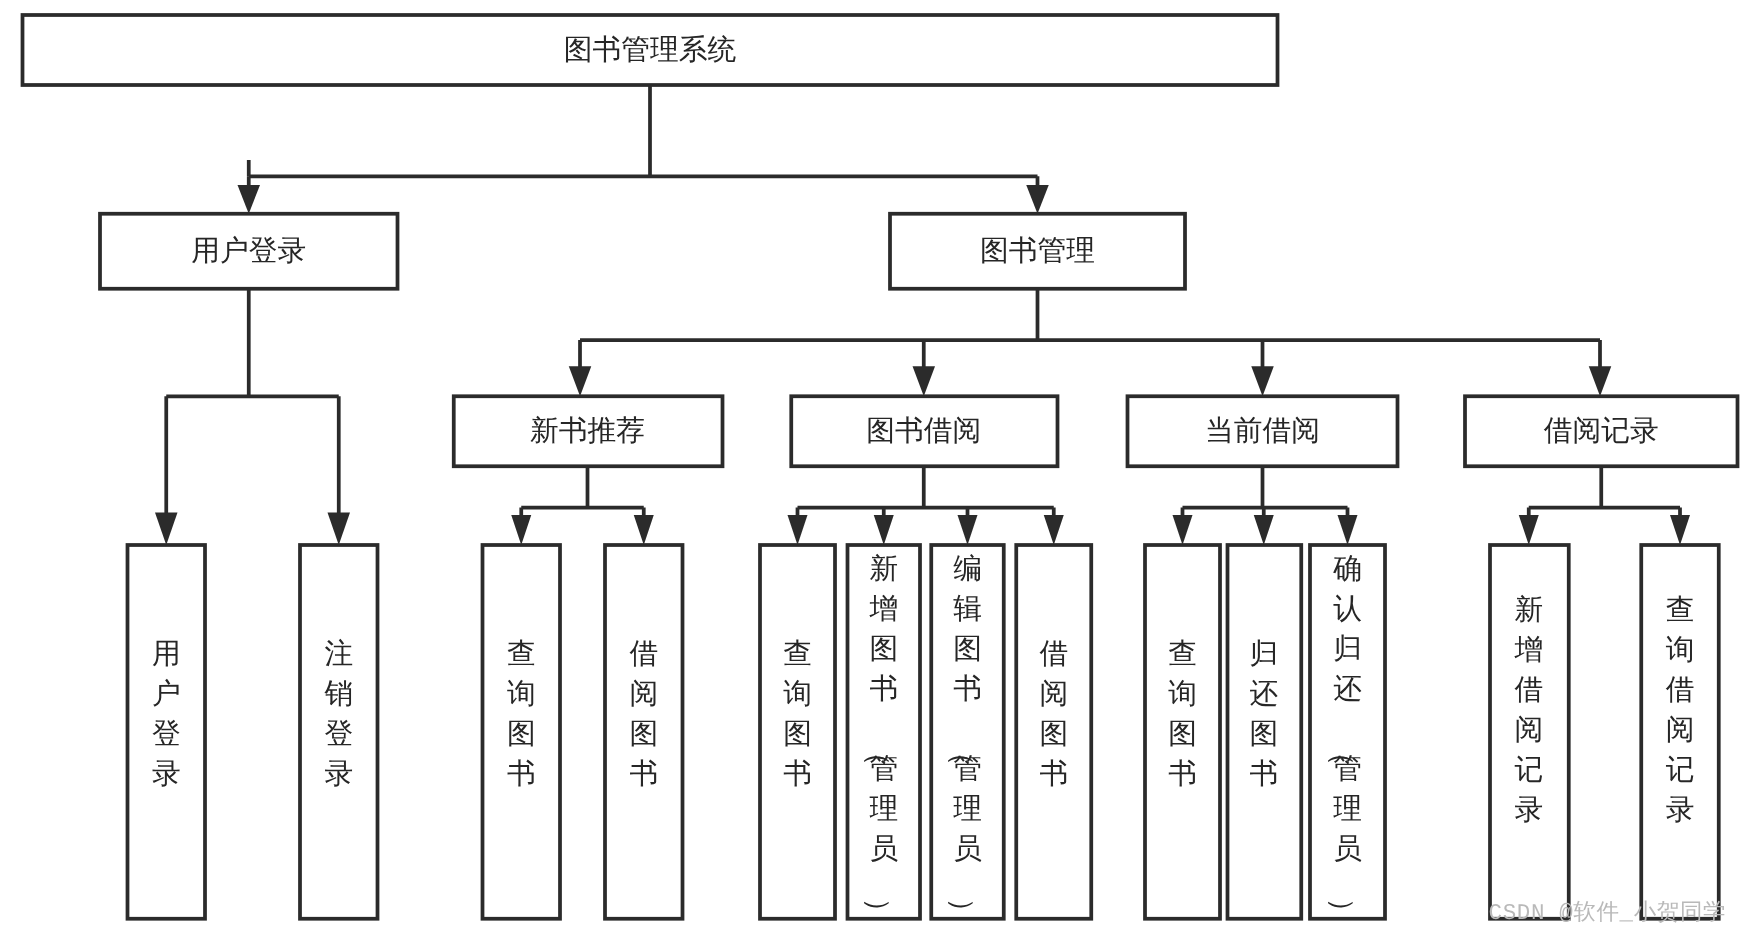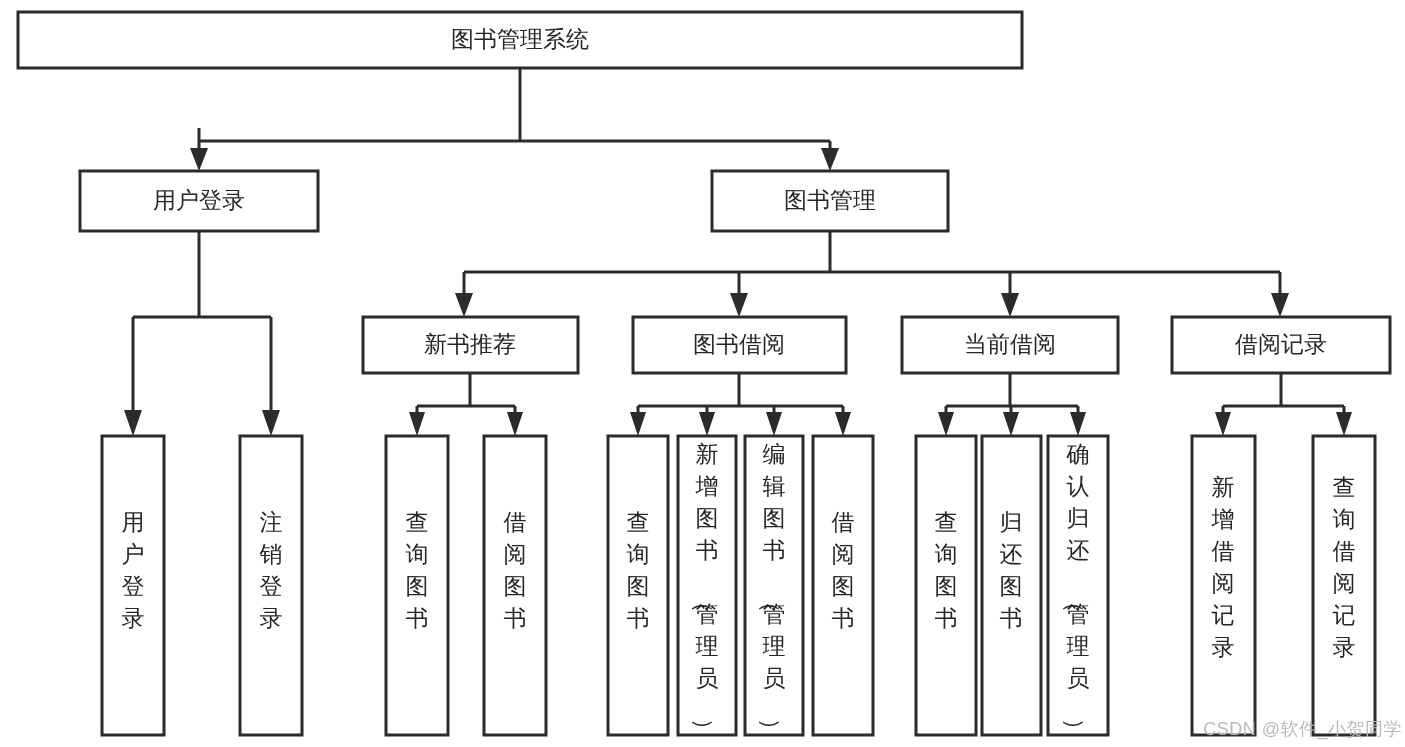--- a/index.html
+++ b/index.html
@@ -51,23 +51,23 @@
     dominant-baseline: middle;
   }
   .node-label-vert {
     font-family: "Liberation Sans", "DejaVu Sans", sans-serif;
     fill: #262626;
     font-size: 23px;
     text-anchor: middle;
   }
   .watermark {
     position: absolute;
-    right: 3px;
+    right: 24px;
     bottom: 6px;
-    font-family: Liberation Sans, sans-serif;
+    font-family: Liberation Mono, monospace;
     font-size: 18px;
     color: #b9b9b9;
     letter-spacing: 0.5px;
     white-space: nowrap;
     pointer-events: none;
   }
 </style>
 </head>
 <body>
 

